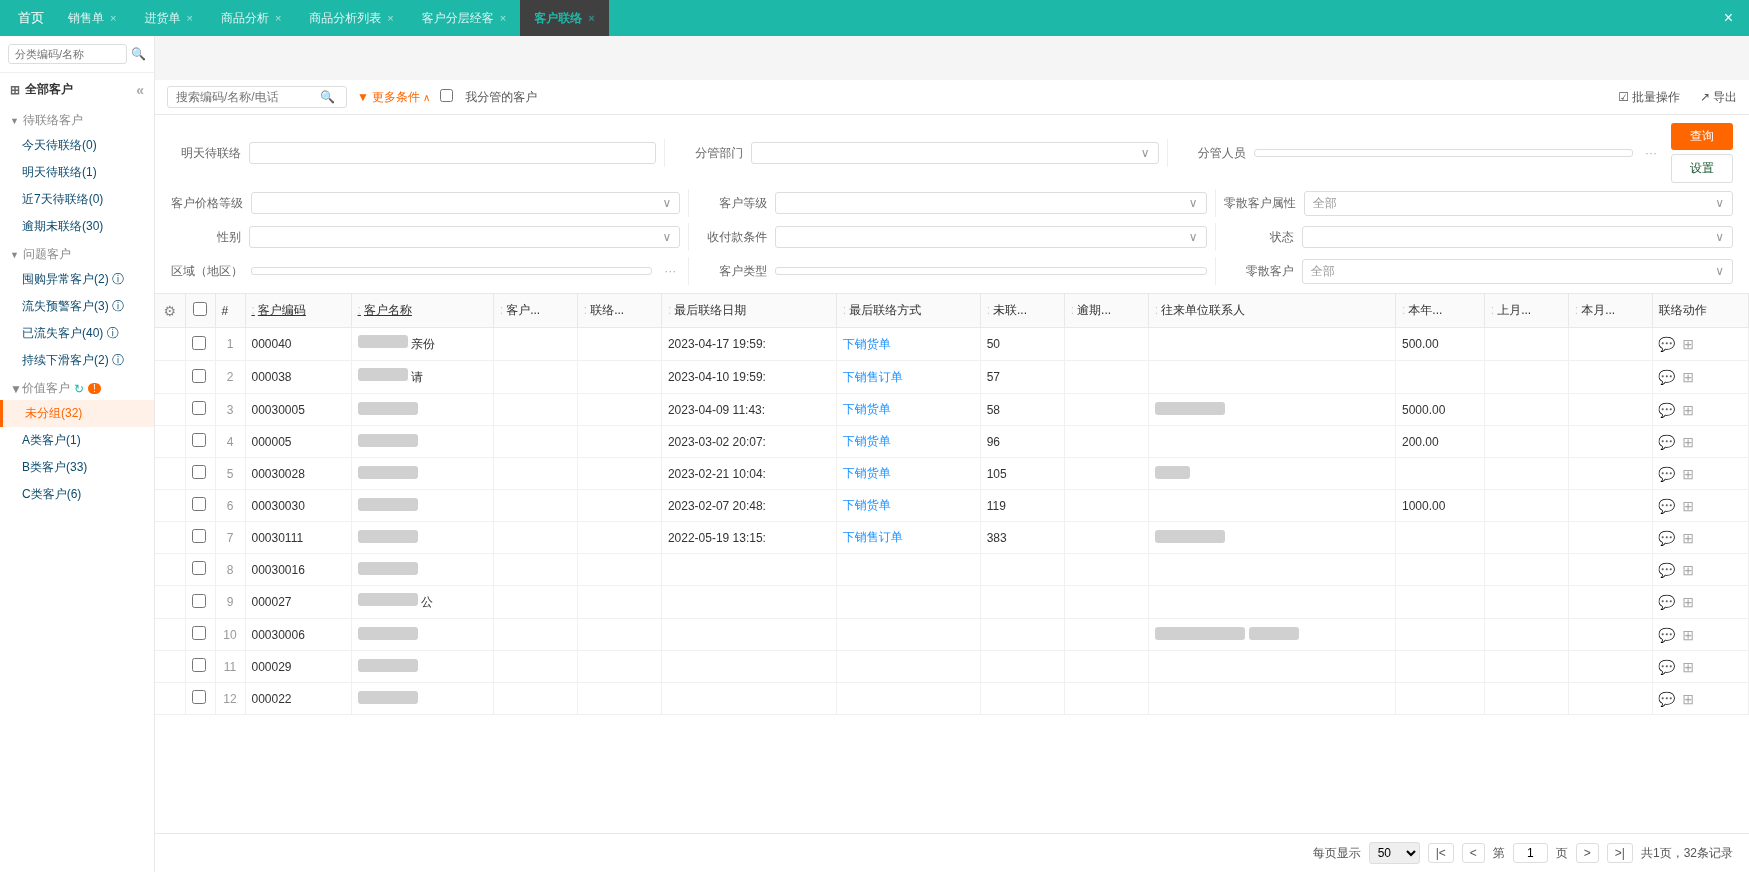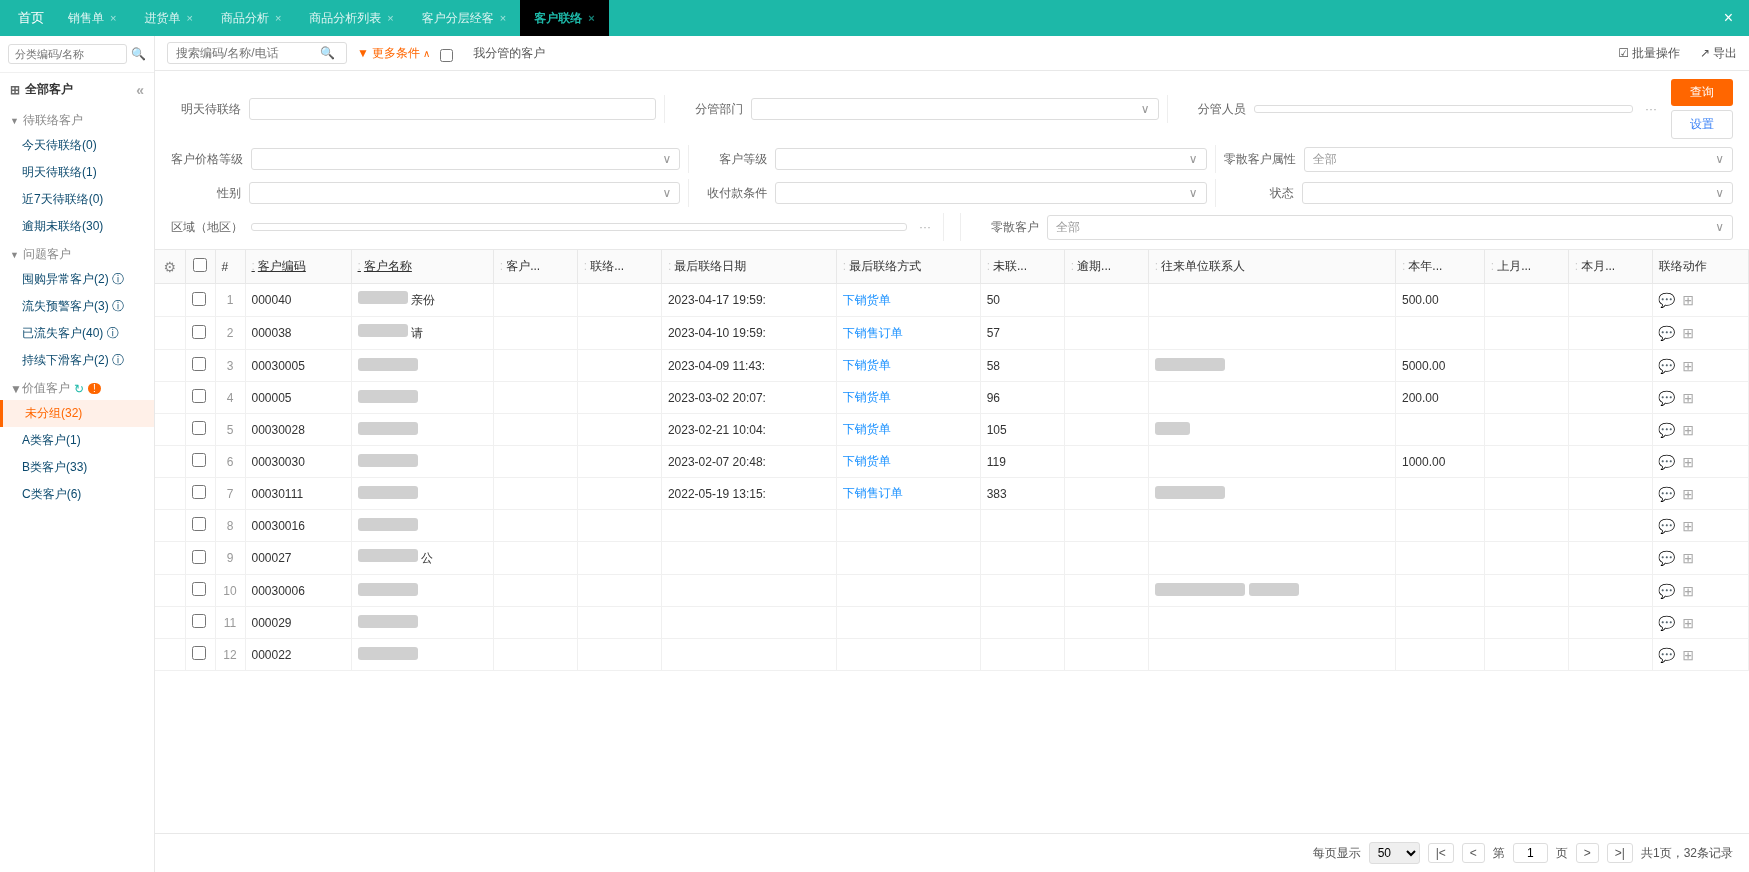--- a/index.html
+++ b/index.html
@@ -18,21 +18,21 @@
       padding: 0 14px;
       height: 36px;
       display: flex;
       align-items: center;
       cursor: pointer;
       color: rgba(255,255,255,0.85);
       position: relative;
       white-space: nowrap;
     }
     .nav-item.active {
-      background: #000000;
+      background: #404040;
       color: #1db8a8;
       font-weight: bold;
     }
     .nav-item .close-x {
       margin-left: 6px;
       font-size: 11px;
       opacity: 0.7;
     }
     .nav-home {
       color: white;
@@ -142,20 +142,21 @@
       cursor: pointer;
     }
 
     
     .content-area {
       flex: 1;
       display: flex;
       flex-direction: column;
       overflow: hidden;
       background: #f5f5f5;
+      margin-top: 44px;
     }
 
     
     .filter-bar {
       background: white;
       padding: 6px 12px;
       border-bottom: 1px solid #e8e8e8;
       display: flex;
       align-items: center;
       gap: 10px;
@@ -178,22 +179,22 @@
     }
     .more-conditions {
       color: #f60;
       cursor: pointer;
       display: flex;
       align-items: center;
       gap: 3px;
     }
     .my-customers {
       display: flex;
-      align-items: flex-end;
-      gap: 20px;
+      align-items: flex-start;
+      gap: 12px;
       color: #555;
       cursor: pointer;
     }
     .bulk-ops {
       margin-left: auto;
       color: #555;
       cursor: pointer;
       display: flex;
       align-items: center;
       gap: 3px;
@@ -262,21 +263,21 @@
       background: #f60;
       color: white;
       border: none;
       border-radius: 3px;
       padding: 5px 18px;
       cursor: pointer;
       font-size: 12px;
     }
     .reset-btn {
       background: white;
-      color: #3b82f6;
+      color: #14532d;
       border: 1px solid #ddd;
       border-radius: 3px;
       padding: 5px 18px;
       cursor: pointer;
       font-size: 12px;
     }
     .btn-group {
       display: flex;
       flex-direction: column;
       gap: 4px;
@@ -568,20 +569,26 @@
 
       <div class="adv-filter-row" style="margin-bottom:0;">
         <div class="adv-filter-cell">
           <label>区域（地区）</label>
           <div class="adv-select">
             <span></span>
           </div>
           <span class="more-btn">···</span>
         </div>
         <div class="adv-filter-divider"></div>
+        <div class="adv-filter-cell">
+          <label>客户类型</label>
+          <div class="adv-select">
+            <span></span>
+          </div>
+        </div>
         <div class="adv-filter-divider"></div>
         <div class="adv-filter-cell">
           <label>零散客户</label>
           <div class="adv-select">
             <span>全部</span>
             <span>∨</span>
           </div>
         </div>
       </div>
     </div>

